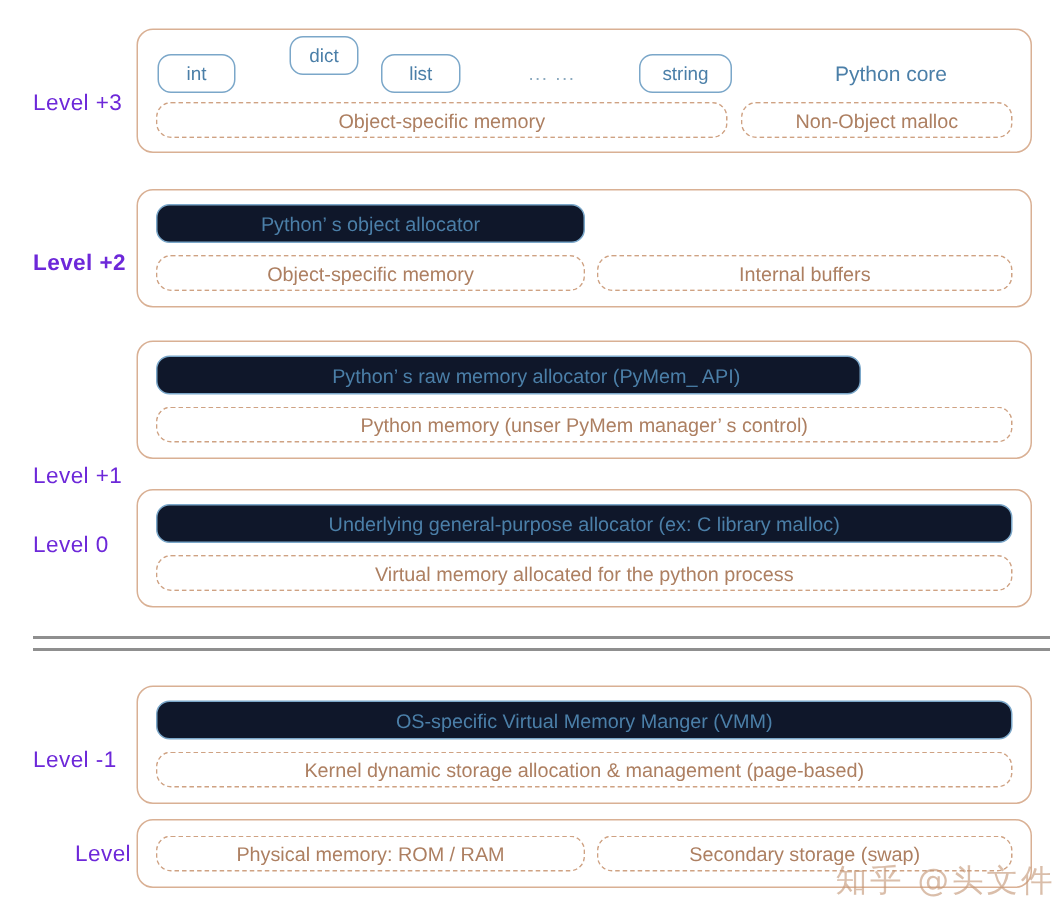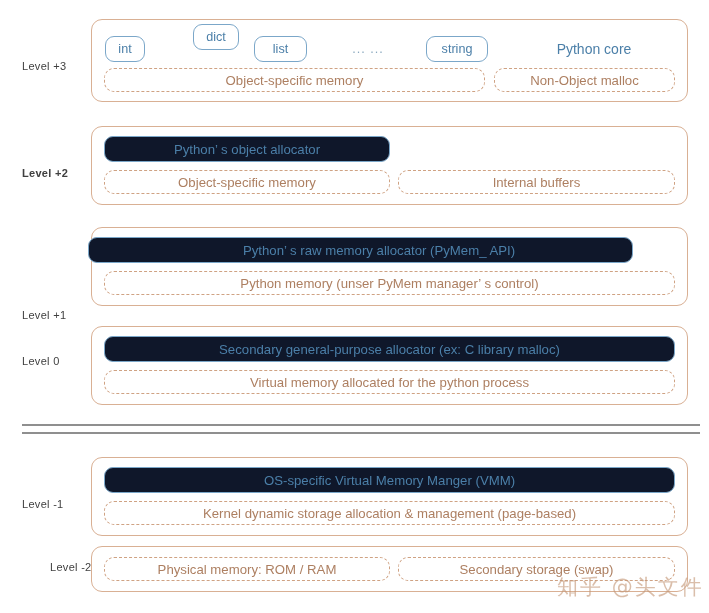--- a/index.html
+++ b/index.html
@@ -14,22 +14,22 @@
     overflow: hidden;
     font-family: "Liberation Sans", sans-serif;
     -webkit-font-smoothing: antialiased;
   }
 
   
   .abs { position: absolute; box-sizing: border-box; }
 
   
   .level-label {
-    color: #404040;
-    font-size: 11px;
+    color: #6d28d9;
+    font-size: 15px;
     letter-spacing: .3px;
     white-space: nowrap;
     text-align: left;
   }
 
   
   .group-box {
     border: 1.3px solid #d9b094;
     border-radius: 11px;
     background: #fff;
@@ -109,21 +109,21 @@
   }
 </style>
 </head>
 <body>
 
 <div class="abs level-label" style="left:22px; top:60px; width:78px;">Level +3</div>
 
 <div class="abs group-box" style="left:91px; top:19px; width:597px; height:83px;">
 </div>
 
-<div class="abs type-pill" style="left:105px; top:36px; width:40px; height:26px;">
+<div class="abs type-pill" style="left:105px; top:36px; width:52px; height:26px;">
   <span>int</span>
 </div>
 <div class="abs type-pill" style="left:179px; top:24px; width:46px; height:26px;margin-left:14px;">
   <span>dict</span>
 </div>
 <div class="abs type-pill" style="left:254px; top:36px; width:53px; height:26px;">
   <span>list</span>
 </div>
 <div class="abs dots-text" style="left:340px; top:36px; width:56px; height:26px;">... ...</div>
 <div class="abs type-pill" style="left:426px; top:36px; width:62px; height:26px;">
@@ -152,35 +152,35 @@
 </div>
 <div class="abs dash-box" style="left:398px; top:170px; width:277px; height:24px;">
   <span>Internal buffers</span>
 </div>
 
 <div class="abs level-label" style="left:22px; top:268px; width:78px;margin-top:41px;">Level +1</div>
 
 <div class="abs group-box" style="left:91px; top:227px; width:597px; height:79px;">
 </div>
 
-<div class="abs blue-box" style="left:88px; top:237px; width:545px; height:26px;padding-left:37px;">
+<div class="abs blue-box" style="left:104px; top:237px; width:470px; height:26px;padding-left:37px;">
   <span>Python’ s raw memory allocator (PyMem_ API)</span>
 </div>
 
 <div class="abs dash-box" style="left:104px; top:271px; width:571px; height:24px;">
   <span>Python memory (unser PyMem manager’ s control)</span>
 </div>
 
 <div class="abs level-label" style="left:22px; top:355px; width:78px;">Level 0</div>
 
 <div class="abs group-box" style="left:91px; top:326px; width:597px; height:79px;">
 </div>
 
 <div class="abs blue-box" style="left:104px; top:336px; width:571px; height:26px;">
-  <span>Secondary general-purpose allocator (ex: C library malloc)</span>
+  <span>Underlying general-purpose allocator (ex: C library malloc)</span>
 </div>
 
 <div class="abs dash-box" style="left:104px; top:370px; width:571px; height:24px;">
   <span>Virtual memory allocated for the python process</span>
 </div>
 
 <div class="abs rule" style="left:22px; top:424px; width:678px;"></div>
 <div class="abs rule" style="left:22px; top:432px; width:678px;"></div>
 
 <div class="abs level-label" style="left:22px; top:498px; width:78px;">Level -1</div>

